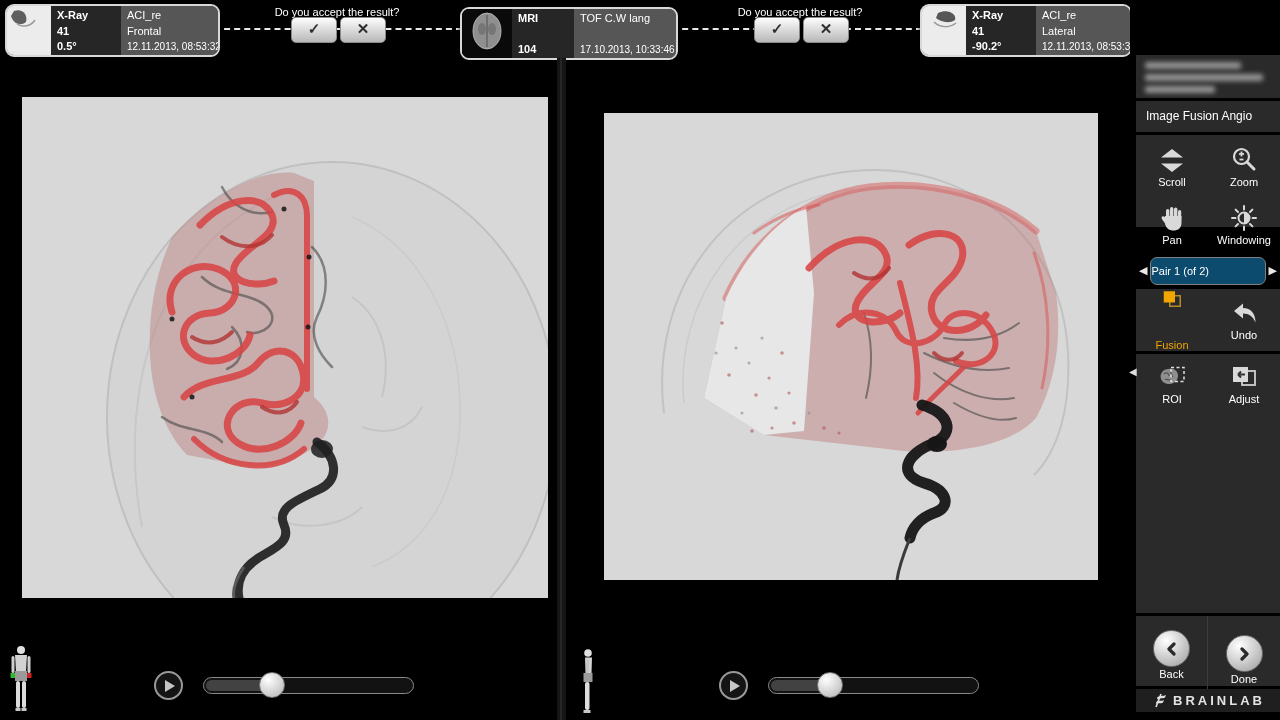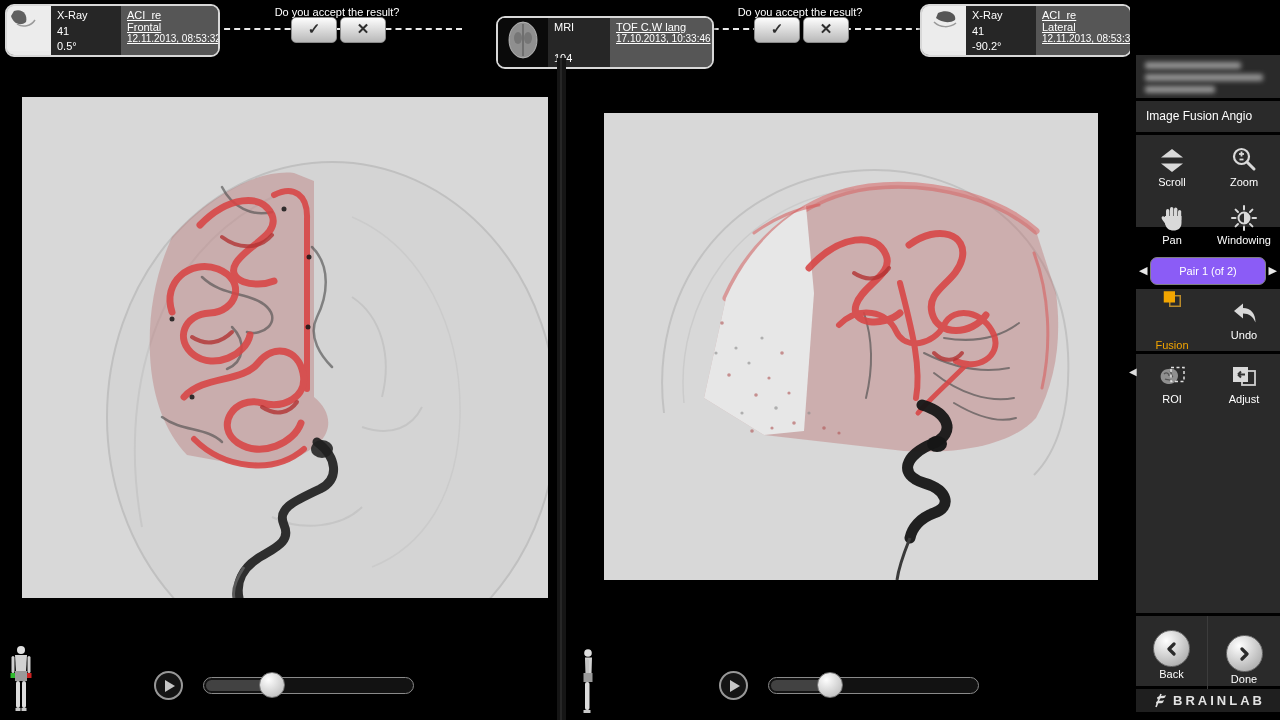--- a/index.html
+++ b/index.html
@@ -4,45 +4,45 @@
 <style>
   html,body{margin:0;padding:0;background:#000;}
   body{width:1280px;height:720px;position:relative;overflow:hidden;
        font-family:"Liberation Sans",sans-serif;color:#fff;-webkit-font-smoothing:antialiased;}
   .abs{position:absolute;}
   
   .hdr{display:flex;border:2px solid #d8d8d8;border-radius:9px;overflow:hidden;
        background:#4c4c4c;box-shadow:0 1px 4px rgba(0,0,0,.9);}
   .hdr .thumb{flex:none;background:#e9e9e9;}
   .hdr .meas{flex:none;background:#262626;color:#fff;font-size:11px;padding:3px 6px;
-             display:flex;flex-direction:column;justify-content:space-between;}
+             display:flex;flex-direction:column;justify-content:space-between;font-weight:bold;}
   .hdr .desc{flex:1;background:#565656;color:#fff;font-size:11px;padding:3px 6px;
-             display:flex;flex-direction:column;white-space:nowrap;text-decoration:underline;}
+             display:flex;flex-direction:column;justify-content:space-between;white-space:nowrap;}
   .hdr .ts{font-size:10px;}
   .dash{border-top:2px dashed #e9e9e9;height:0;}
   .q{font-size:11px;color:#fff;text-align:center;white-space:nowrap;}
   .btns{display:flex;gap:3px;}
   .abtn{width:44px;height:24px;border-radius:5px;border:1px solid #8a8a8a;
         background:linear-gradient(#fdfdfd,#b8b8b8);color:#2e2e2e;font-weight:bold;
         font-size:15px;line-height:22px;text-align:center;cursor:pointer;}
   
   .nav{width:45px;height:52px;display:flex;flex-direction:column;align-items:center;
        justify-content:flex-end;gap:2px;font-size:11px;padding-bottom:3px;box-sizing:border-box;}
   .nav.dim{color:#5c5c5c;}
   
   .tile{position:absolute;left:1136px;width:144px;background:#2a2a2a;box-sizing:border-box;}
   .toolgrid{display:flex;flex-wrap:wrap;}
   .tool{width:72px;height:58px;display:flex;flex-direction:column;align-items:center;
         justify-content:center;cursor:pointer;box-sizing:border-box;}
   .tool .lbl{font-size:11px;margin-top:1px;}
   .accent{color:var(--accent,#f2a500);}
   .pairrow{display:flex;align-items:center;background:#000;}
   .pararrow{color:#e8e8e8;font-size:11px;padding:0 3px;cursor:pointer;}
-  .pairbox{flex:1;height:26px;line-height:26px;text-align:center;font-size:11px;
-           background:#8b5cf6;border:1px solid #7f7f7f;border-radius:7px;color:#fff;cursor:pointer;}
+  .pairbox{flex:1;height:26px;line-height:26px;text-align:left;font-size:11px;
+           background:#0c4a6e;border:1px solid #7f7f7f;border-radius:7px;color:#fff;cursor:pointer;}
   .circlebtn{width:35px;height:35px;border-radius:50%;border:1px solid #6f6f6f;
              background:radial-gradient(circle at 35% 28%,#ffffff,#9b9b9b);
              display:flex;align-items:center;justify-content:center;cursor:pointer;}
   .blur3{filter:blur(2.6px);}
   .redact{height:7px;background:#a8a8a8;border-radius:2px;margin:5px 0 0 9px;opacity:.85;}
   .logo{display:flex;align-items:center;justify-content:center;gap:6px;height:100%;}
   .logotext{font-size:13px;font-weight:bold;letter-spacing:3px;color:#e3e3e3;}
   
   .divider{background:#151515;}
   .play{width:29px;height:29px;border-radius:50%;background:#141414;border:2px solid #989898;
@@ -83,21 +83,21 @@
     <span class="ts">12.11.2013, 08:53:32</span>
   </div>
 </div>
 
 <div class="abs q" style="left:237px;top:6px;width:200px;">Do you accept the result?</div>
 <div class="abs btns" style="left:291px;top:17px;">
   <div class="abtn">✓</div>
   <div class="abtn">✕</div>
 </div>
 
-<div class="abs hdr" style="left:460px;top:16px;width:214px;height:49px;margin-left:36px;">
+<div class="abs hdr" style="left:460px;top:7px;width:214px;height:49px;">
   <div class="thumb" style="width:50px;background:#0a0a0a;">
     <svg width="50" height="45" viewBox="0 0 50 45">
         <rect width="50" height="45" fill="#0a0a0a"></rect>
         <ellipse cx="25" cy="22" rx="14" ry="18" fill="#8f8f8f" stroke="#c4c4c4" stroke-width="0.8"></ellipse>
         <line x1="25" y1="6" x2="25" y2="38" stroke="#5a5a5a" stroke-width="1.2"></line>
         <ellipse cx="20" cy="20" rx="4" ry="6" fill="#767676"></ellipse>
         <ellipse cx="30" cy="20" rx="4" ry="6" fill="#767676"></ellipse>
       </svg>
   </div>
   <div class="meas" style="width:50px;">

